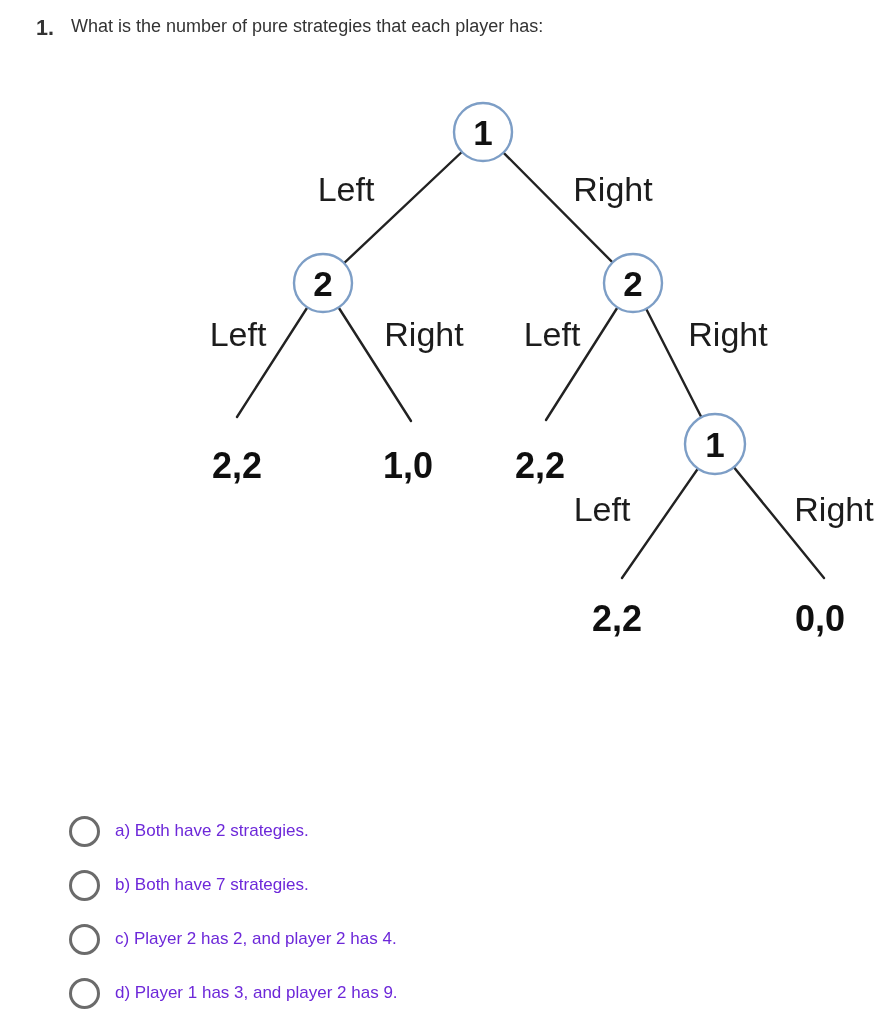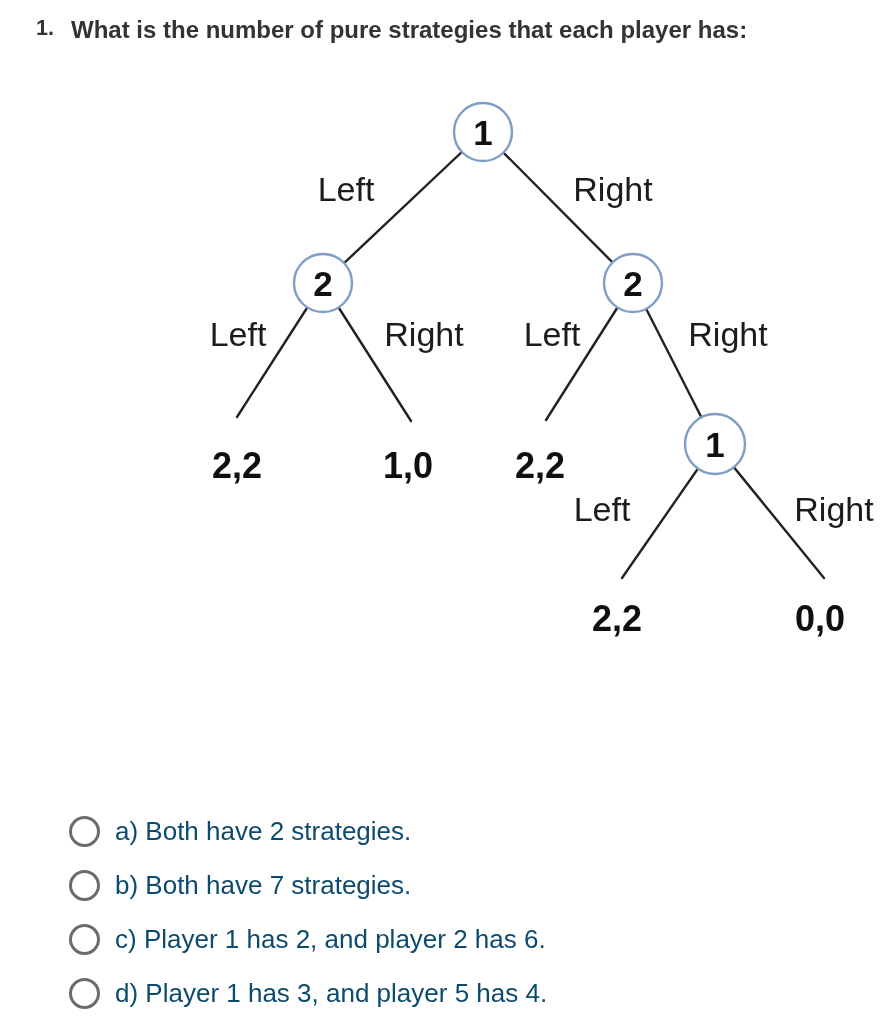--- a/index.html
+++ b/index.html
@@ -22,22 +22,22 @@
     left: 36px;
     top: 16px;
     font-size: 21.5px;
     font-weight: 700;
     color: #333333;
   }
   .question-text {
     position: absolute;
     left: 71px;
     top: 16px;
-    font-size: 24px;
-    font-weight: 700;
+    font-size: 18px;
+    font-weight: 400;
     color: #333333;
   }
 
   
   .tree-svg {
     position: absolute;
     left: 0;
     top: 0;
     width: 895px;
     height: 1024px;
@@ -89,22 +89,22 @@
     width: 25px;
     height: 25px;
     border: 3px solid #6b6b6b;
     border-radius: 50%;
     background: #ffffff;
     box-sizing: content-box;
     flex: 0 0 auto;
   }
   .option-label {
     margin-left: 15px;
-    font-size: 26px;
-    color: #0c4a6e;
+    font-size: 17px;
+    color: #6d28d9;
     white-space: nowrap;
   }
 </style>
 </head>
 <body>
 
 <div class="page">
 
   <span class="question-number">1.</span>
   <span class="question-text">What is the number of pure strategies that each player has:</span>
@@ -157,21 +157,21 @@
     <div class="option-row">
       <div class="radio-circle"></div>
       <span class="option-label">a) Both have 2 strategies.</span>
     </div>
     <div class="option-row">
       <div class="radio-circle"></div>
       <span class="option-label">b) Both have 7 strategies.</span>
     </div>
     <div class="option-row">
       <div class="radio-circle"></div>
-      <span class="option-label">c) Player 1 has 2, and player 2 has 6.</span>
+      <span class="option-label">c) Player 2 has 2, and player 2 has 4.</span>
     </div>
     <div class="option-row">
       <div class="radio-circle"></div>
-      <span class="option-label">d) Player 1 has 3, and player 5 has 4.</span>
+      <span class="option-label">d) Player 1 has 3, and player 2 has 9.</span>
     </div>
   </div>
 
 </div>
 
 </body></html>

